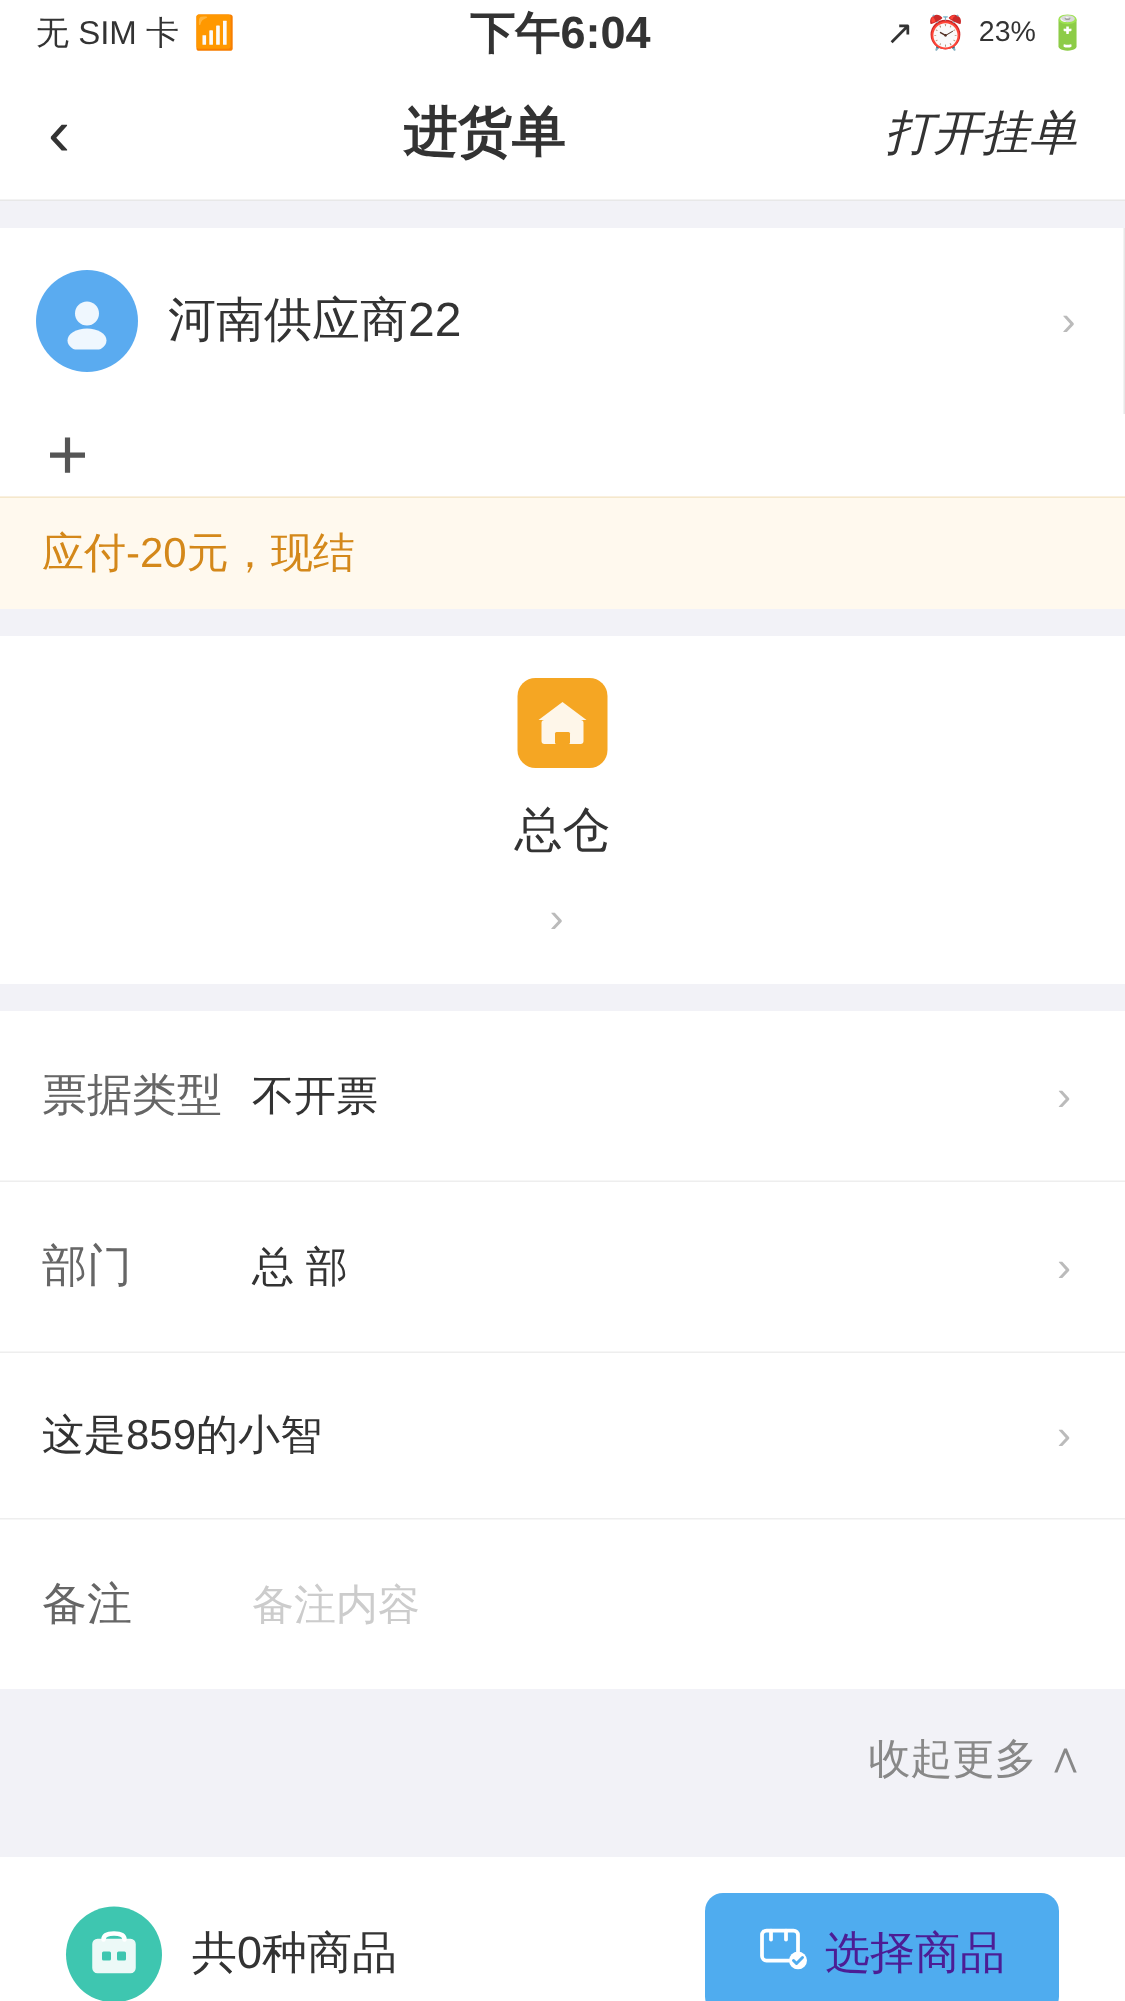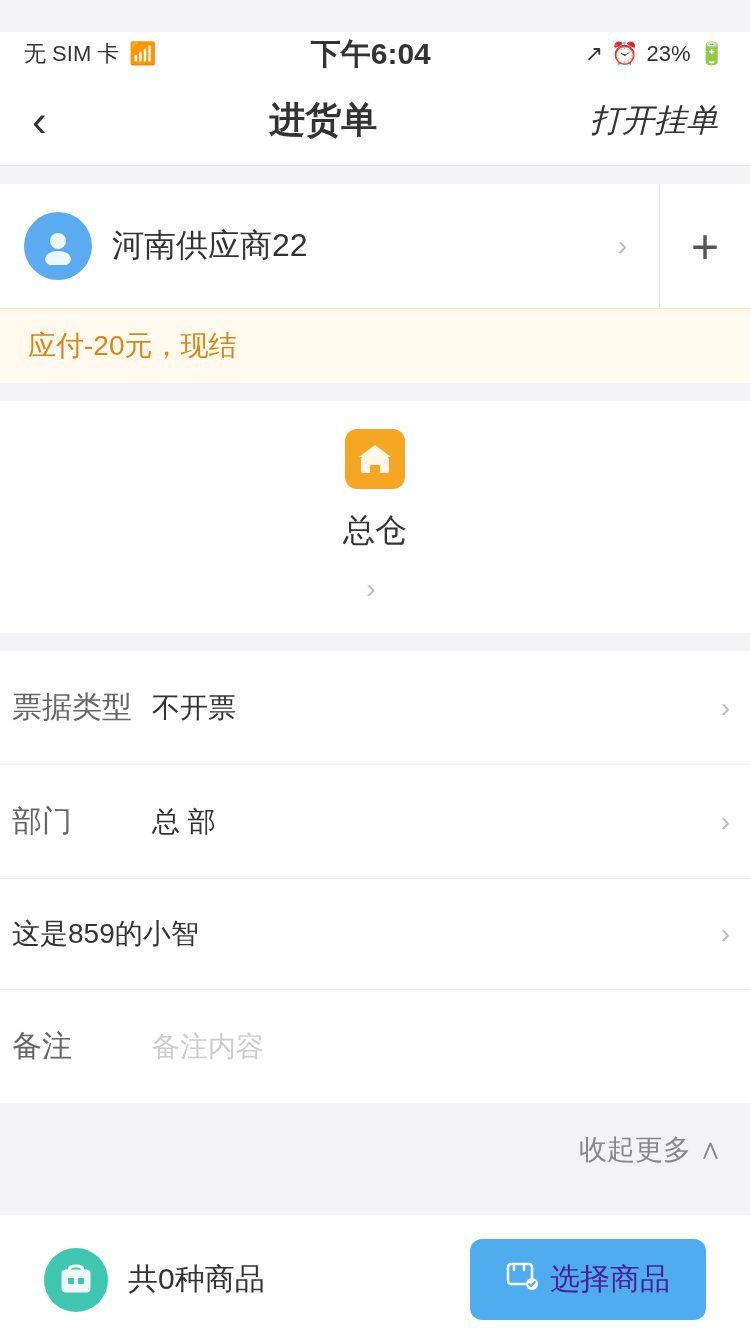--- a/index.html
+++ b/index.html
@@ -17,21 +17,20 @@
     
     .status-bar {
       height: 44px;
       background: #fff;
       display: flex;
       align-items: center;
       justify-content: space-between;
       padding: 0 24px;
       font-size: 24px;
       font-weight: 500;
-      margin-top: 32px;
     }
     .status-left {
       display: flex;
       align-items: center;
       gap: 10px;
       font-size: 22px;
       color: #333;
     }
     .status-center {
       font-size: 30px;
@@ -42,21 +41,21 @@
     .status-right {
       display: flex;
       align-items: center;
       gap: 8px;
       font-size: 22px;
       color: #333;
     }
     .battery-box {
       display: inline-flex;
       align-items: center;
-      font-size: 22px;
+      font-size: 19px;
     }
 
     
     .nav-bar {
       height: 90px;
       background: #fff;
       display: flex;
       align-items: center;
       justify-content: space-between;
       padding: 0 32px;
@@ -85,20 +84,21 @@
     .section-gap {
       height: 18px;
       background: #f2f2f7;
     }
 
     
     .supplier-section {
       background: #fff;
       display: flex;
       align-items: stretch;
+      flex-direction: column;
     }
     .supplier-main {
       flex: 1;
       display: flex;
       align-items: center;
       padding: 28px 24px;
       gap: 20px;
       border-right: 1px solid #e8e8e8;
     }
     .supplier-avatar {
@@ -170,21 +170,21 @@
     }
 
     
     .form-section {
       background: #fff;
       margin-top: 18px;
     }
     .form-row {
       display: flex;
       align-items: center;
-      padding: 36px 12px;
+      padding: 36px 28px;
       border-bottom: 1px solid #eee;
     }
     .form-row:last-child {
       border-bottom: none;
     }
     .form-label {
       width: 140px;
       font-size: 30px;
       color: #666;
       flex-shrink: 0;

